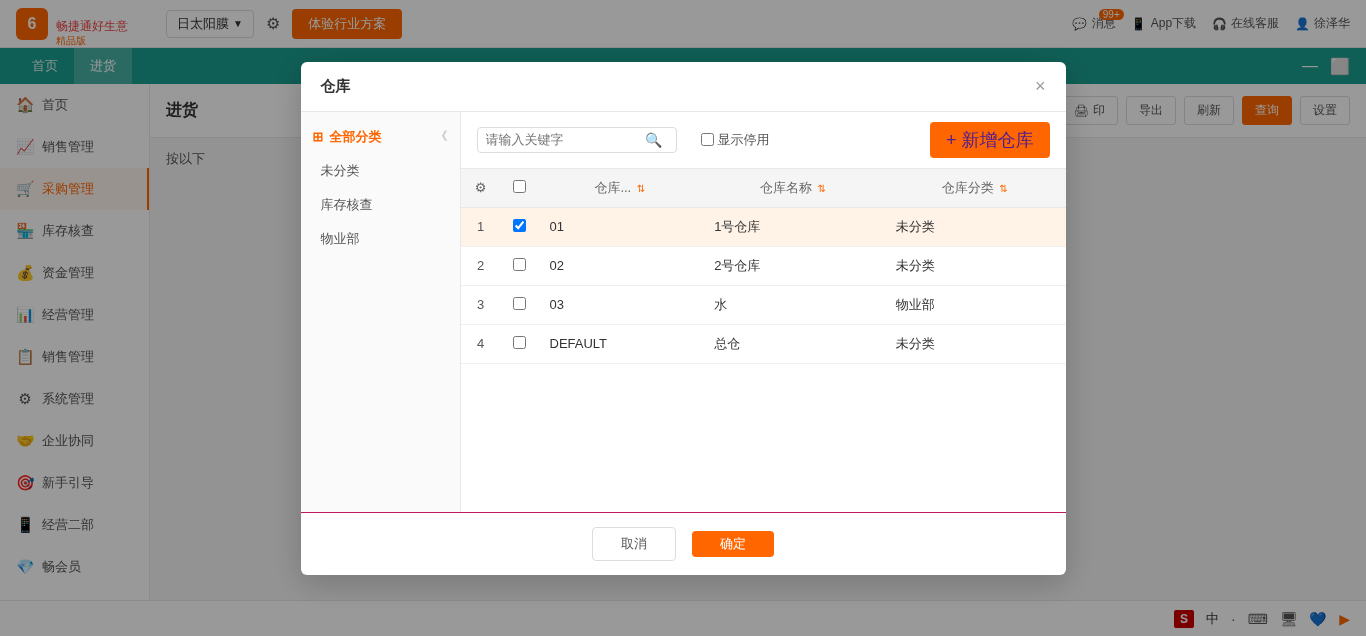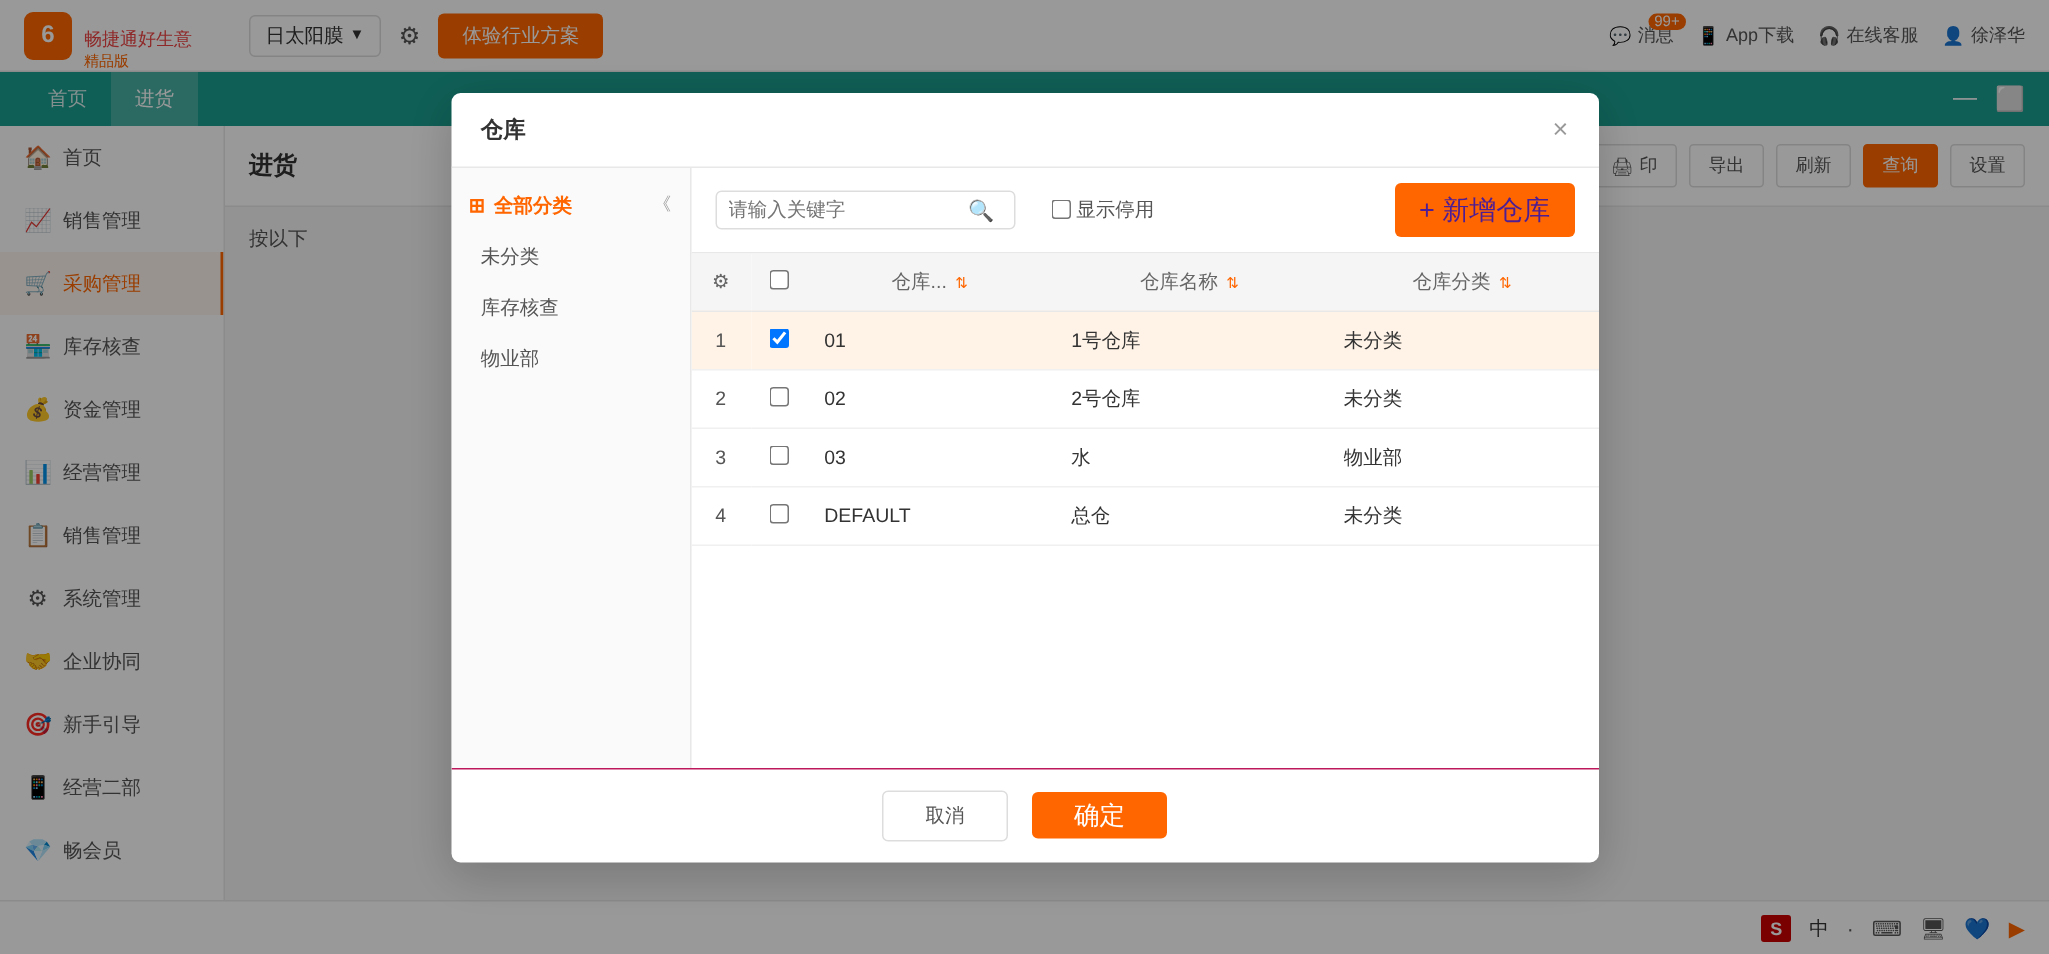--- a/index.html
+++ b/index.html
@@ -253,21 +253,21 @@
     .modal-footer {
       display: flex; align-items: center; justify-content: center;
       gap: 16px; padding: 14px 20px; border-top: 1px solid #be185d;
     }
     .btn-cancel {
       padding: 7px 28px; border: 1px solid #ddd; background: #fff;
       border-radius: 4px; cursor: pointer; font-size: 13px; color: #555;
     }
     .btn-confirm {
       padding: 4px 28px; background: #f60; color: #fff; border: none;
-      border-radius: 4px; cursor: pointer; font-size: 17px;
+      border-radius: 4px; cursor: pointer; font-size: 13px;
     }
 
     
     .bottom-bar {
       position: fixed; bottom: 0; left: 0; right: 0;
       height: 36px; background: #fff; border-top: 1px solid #e8e8e8;
       display: flex; align-items: center; justify-content: flex-end;
       padding: 0 16px; gap: 12px; z-index: 50;
     }
   </style>

